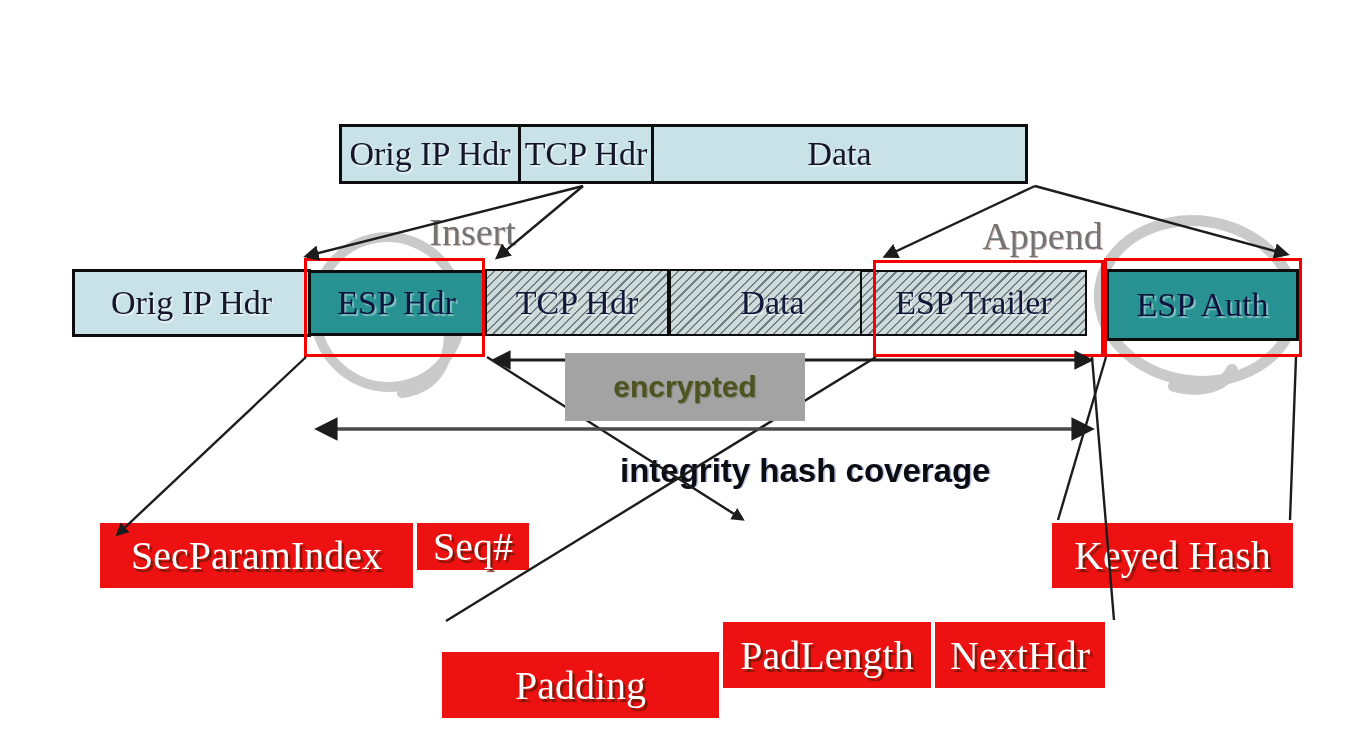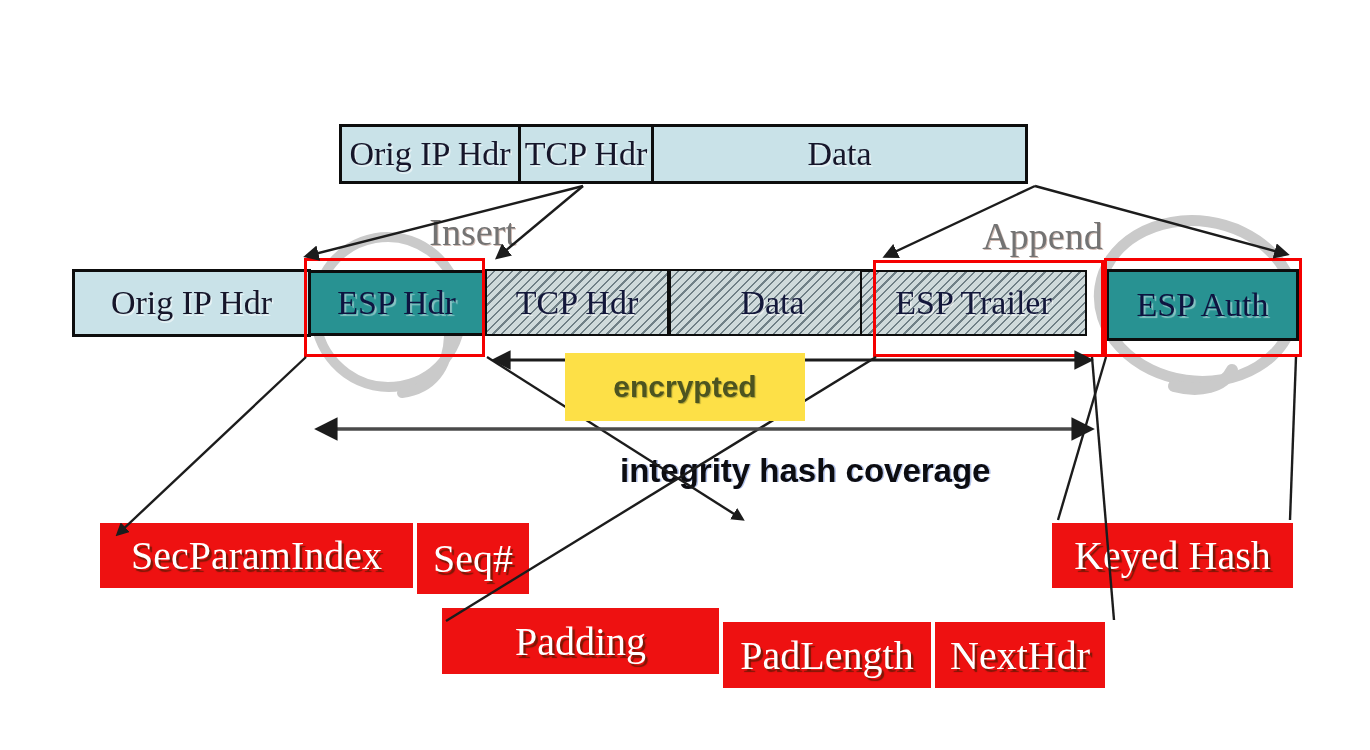--- a/index.html
+++ b/index.html
@@ -25,21 +25,21 @@
         border:2.5px solid #0d0d0d;}
   .redcell{position:absolute;box-sizing:border-box;background:#ee1111;color:#ffffff;
         display:flex;align-items:center;justify-content:center;font-size:40px;
         text-shadow:2.5px 2.5px 1px rgba(105,25,5,0.85);white-space:nowrap;z-index:1;}
   .redoutline{position:absolute;box-sizing:border-box;border:3px solid #f50000;
         background:transparent;z-index:2;}
   .freelabel{position:absolute;color:#737373;font-size:38px;z-index:2;
         display:flex;align-items:center;justify-content:center;
         text-shadow:1px 1px 0 rgba(120,60,40,0.35);white-space:nowrap;}
   #yellowbox{position:absolute;left:565px;top:353px;width:240px;height:68px;
-        background:#fde047;z-index:4;display:flex;align-items:center;justify-content:center;
+        background:#a3a3a3;z-index:4;display:flex;align-items:center;justify-content:center;
         font-family:"Liberation Sans","DejaVu Sans",sans-serif;font-weight:bold;
         font-size:30px;color:#4d5420;text-shadow:1px 1px 1px rgba(60,70,20,0.4);}
   #integrity-label{position:absolute;left:620px;top:451px;width:400px;height:40px;
         display:flex;align-items:center;justify-content:flex-start;z-index:2;
         font-family:"Liberation Sans","DejaVu Sans",sans-serif;font-weight:bold;
         font-size:33px;color:#0c0c10;text-shadow:1.5px 0 0 rgba(30,80,200,0.35);
         white-space:nowrap;}
 </style>
 </head>
 <body>
@@ -95,29 +95,29 @@
   <div class="freelabel" style="left:410px;top:214px;width:125px;height:36px;">
     <span>Insert</span>
   </div>
   <div class="freelabel" style="left:965px;top:218px;width:155px;height:36px;">
     <span>Append</span>
   </div>
 
   <div class="redcell" style="left:100px;top:523px;width:313px;height:65px;">
     <span>SecParamIndex</span>
   </div>
-  <div class="redcell" style="left:417px;top:523px;width:112px;height:71px;text-align:center;">
+  <div class="redcell" style="left:417px;top:523px;width:112px;height:47px;text-align:center;">
     <span>Seq#</span>
   </div>
 
   <div class="redcell" style="left:1052px;top:523px;width:241px;height:65px;">
     <span>Keyed Hash</span>
   </div>
 
-  <div class="redcell" style="left:442px;top:608px;width:277px;height:66px;justify-content:center;">
+  <div class="redcell" style="left:442px;top:652px;width:277px;height:66px;justify-content:center;">
     <span>Padding</span>
   </div>
   <div class="redcell" style="left:723px;top:622px;width:208px;height:66px;">
     <span>PadLength</span>
   </div>
   <div class="redcell" style="left:935px;top:622px;width:170px;height:66px;">
     <span>NextHdr</span>
   </div>
 
   <div id="integrity-label">

